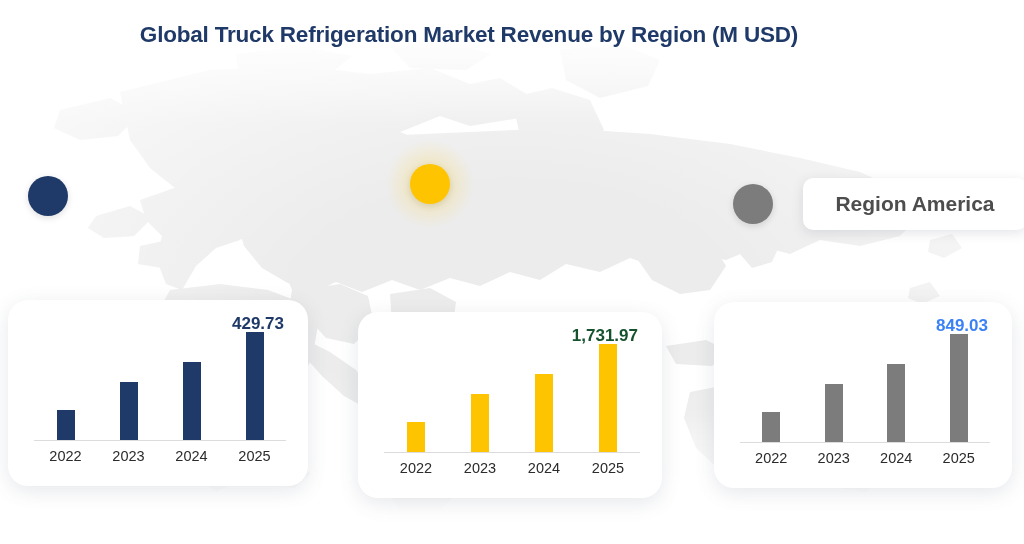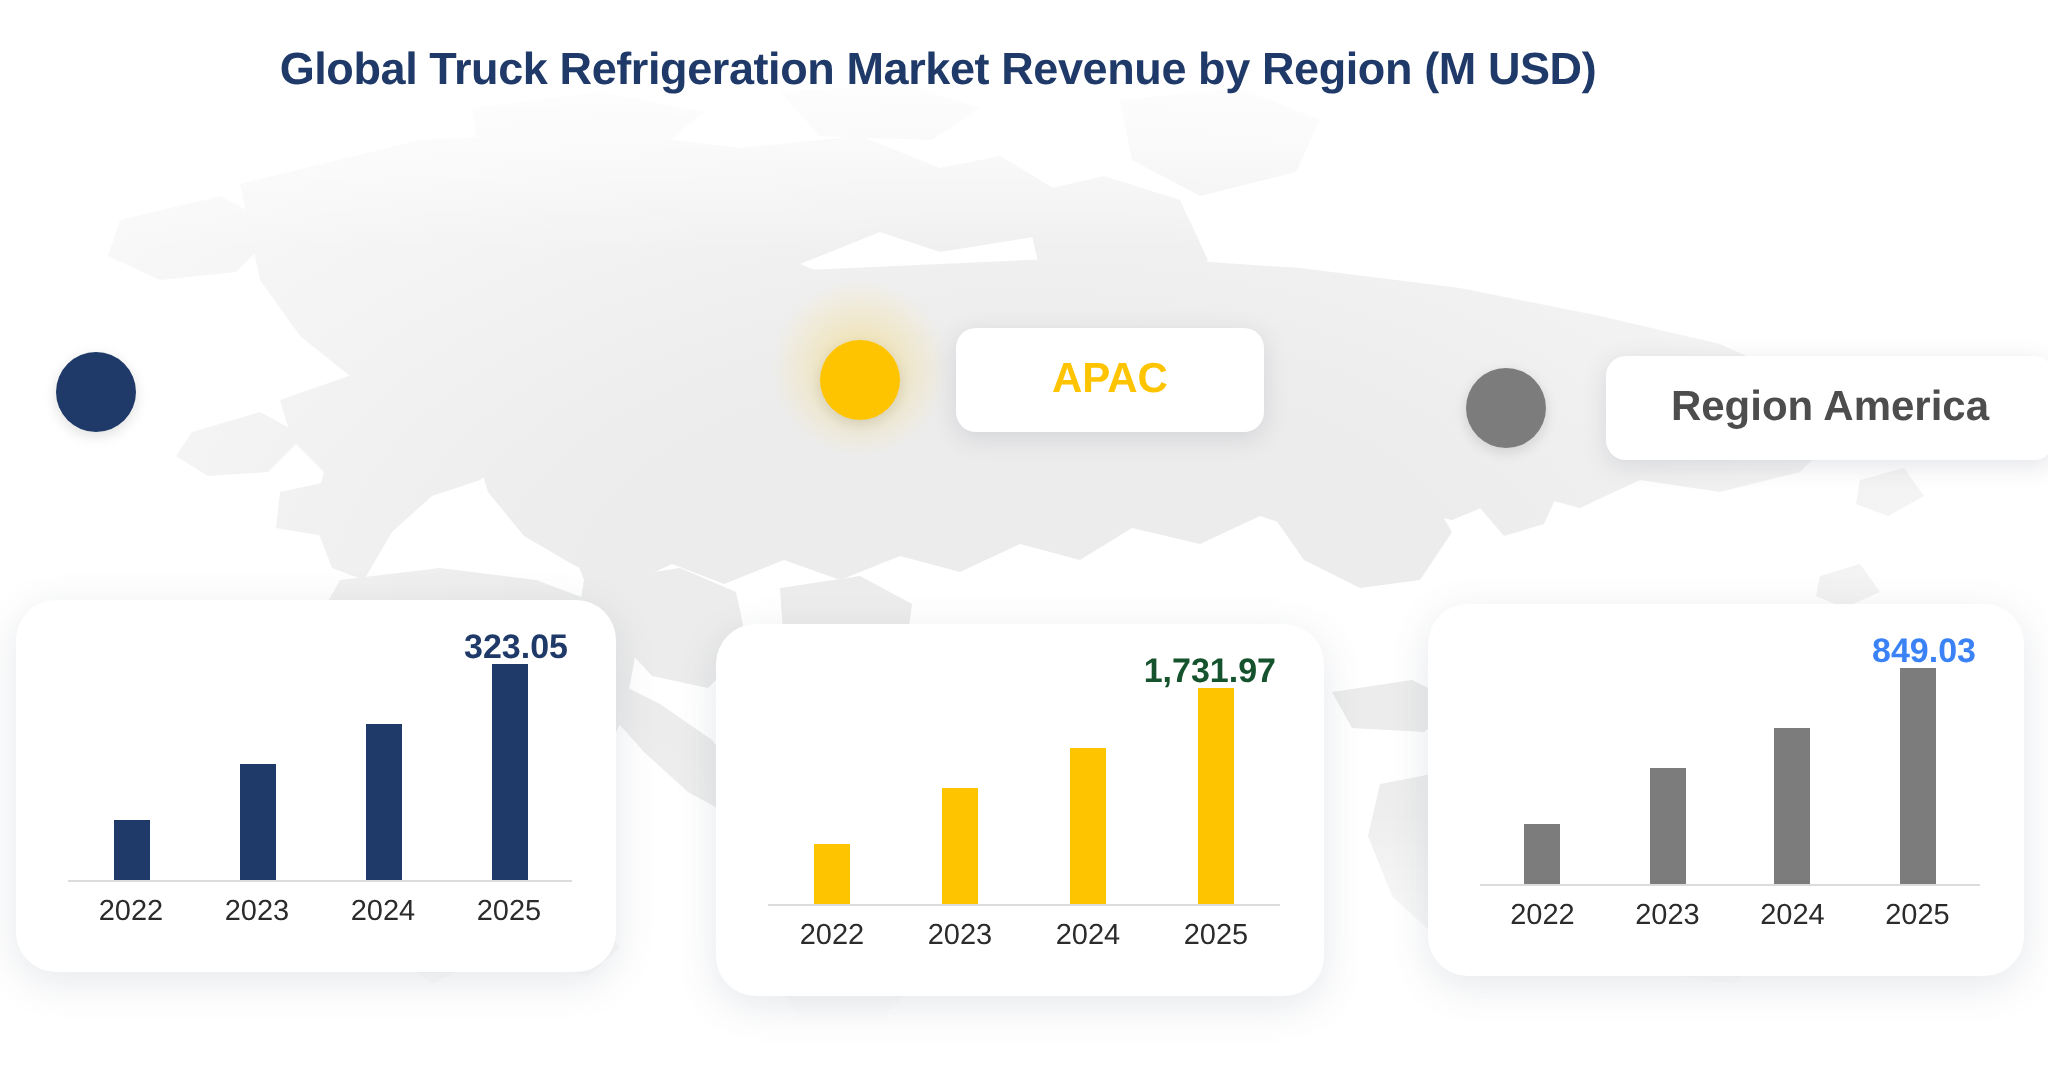--- a/index.html
+++ b/index.html
@@ -153,35 +153,32 @@
 
   <div class="title">Global Truck Refrigeration Market Revenue by Region (M USD)</div>
 
   <div class="marker" id="marker-europe">
     <div class="dot" style="background:#1f3a68"></div>
   </div>
 
   <div class="marker" id="marker-apac">
     <div class="glow" style="left:-26px;top:-26px;"></div>
     <div class="dot" style="background:#FFC400"></div>
-    <div class="pill">
-      <span style="color:#FFC400">APAC</span>
-    </div>
   </div>
 
   <div class="marker" id="marker-na">
     <div class="dot" style="background:#7c7c7c"></div>
     <div class="pill">
       <span style="color:#4d4d4d">Region America</span>
     </div>
   </div>
 
   <div class="card" id="card-europe">
     <div class="plot">
-      <div class="value-label" style="color:#1f3a68">323.05</div>
+      <div class="value-label" style="color:#1f3a68">429.73</div>
       <div class="bars">
         <div class="bar-slot">
             <div class="bar" style="background:#1f3a68;height:30px"></div>
           </div>
         <div class="bar-slot">
             <div class="bar" style="background:#1f3a68;height:58px"></div>
           </div>
         <div class="bar-slot">
             <div class="bar" style="background:#1f3a68;height:78px"></div>
           </div>

